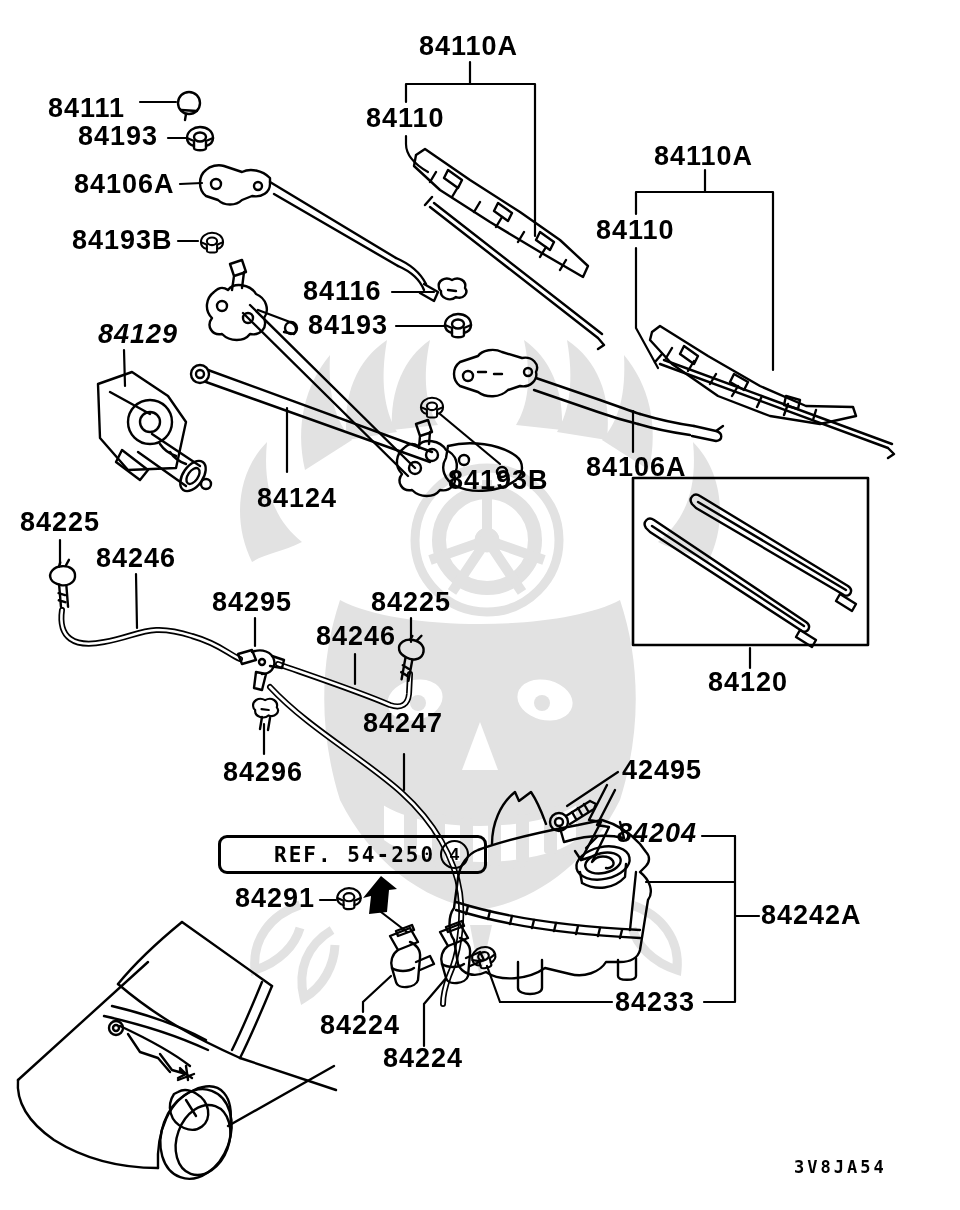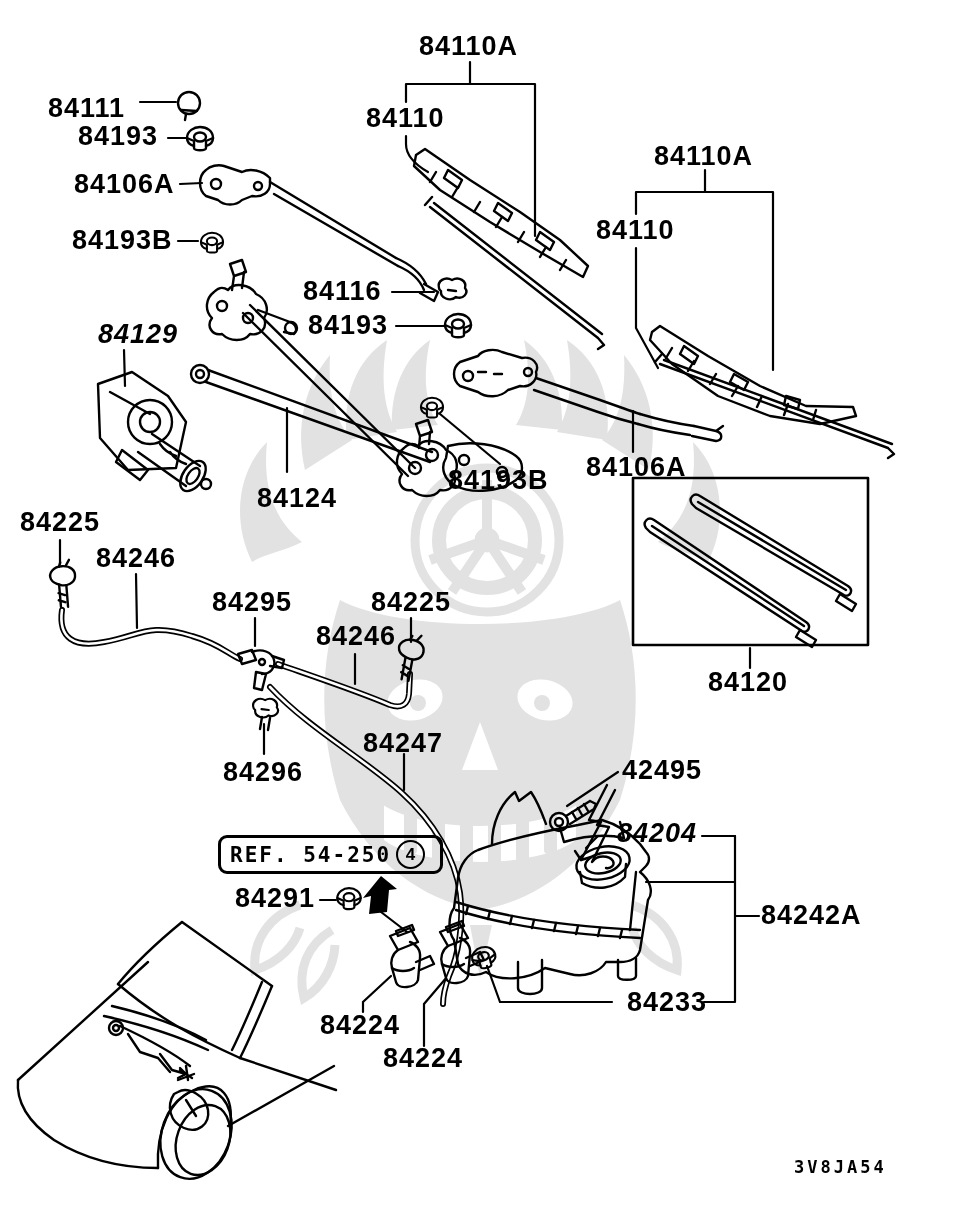--- a/index.html
+++ b/index.html
@@ -4,21 +4,21 @@
 <style>
   :root{ --bg:#ffffff; --ink:#000000; --wm:#e2e2e2; }
   html,body{margin:0;padding:0;background:#fff;}
   .stage{position:relative;width:960px;height:1210px;background:var(--bg);overflow:hidden;
          font-family:"Liberation Sans", sans-serif;}
   svg.art{position:absolute;left:0;top:0;width:960px;height:1210px;z-index:1;}
   .labels{position:absolute;left:0;top:0;width:960px;height:1210px;z-index:3;pointer-events:none;}
   .part-label{position:absolute;font-size:27px;font-weight:bold;letter-spacing:1px;color:var(--ink);
               white-space:nowrap;line-height:1;}
   .ref-box{position:absolute;left:218px;top:835px;width:219px;height:33px;border:3px solid var(--ink);
-           border-radius:9px;display:flex;align-items:center;z-index:3;background:transparent;}
+           border-radius:9px;display:flex;align-items:center;z-index:3;background:transparent;padding-left:44px;}
   .ref-text{font-family:"DejaVu Sans Mono", monospace;font-weight:bold;font-size:21px;
             letter-spacing:2px;margin-left:9px;color:var(--ink);}
   .ref-circ{width:25px;height:25px;border:2.5px solid var(--ink);border-radius:50%;display:flex;
             align-items:center;justify-content:center;font-size:17px;font-weight:bold;margin-left:5px;
             color:var(--ink);}
   .diagram-code{position:absolute;left:794px;top:1157px;font-family:"DejaVu Sans Mono", monospace;
                 font-weight:bold;font-size:17px;letter-spacing:3px;color:var(--ink);z-index:3;}
 </style>
 </head>
 <body>
@@ -321,25 +321,25 @@
       <div class="part-label" style="left: 654px; top: 143px;">84110A</div>
       <div class="part-label" style="left: 596px; top: 217px;">84110</div>
       <div class="part-label" style="left: 586px; top: 454px;">84106A</div>
       <div class="part-label" style="left: 708px; top: 669px;">84120</div>
       <div class="part-label" style="left: 20px; top: 509px;">84225</div>
       <div class="part-label" style="left: 96px; top: 545px;">84246</div>
       <div class="part-label" style="left: 212px; top: 589px;">84295</div>
       <div class="part-label" style="left: 371px; top: 589px;">84225</div>
       <div class="part-label" style="left: 316px; top: 623px;">84246</div>
       <div class="part-label" style="left: 223px; top: 759px;">84296</div>
-      <div class="part-label" style="left: 363px; top: 730px; text-align: right;">84247</div>
+      <div class="part-label" style="left: 363px; top: 710px; text-align: right;">84247</div>
       <div class="part-label" style="left: 622px; top: 757px;">42495</div>
       <div class="part-label" style="left: 617px; top: 820px; font-style: italic;">84204</div>
       <div class="part-label" style="left: 761px; top: 902px;">84242A</div>
-      <div class="part-label" style="left: 615px; top: 989px; margin-left: 12px;">84233</div>
+      <div class="part-label" style="left: 615px; top: 989px;">84233</div>
       <div class="part-label" style="left: 235px; top: 885px;">84291</div>
       <div class="part-label" style="left: 320px; top: 1012px;">84224</div>
       <div class="part-label" style="left: 383px; top: 1045px;">84224</div>
     </div>
 
 <div class="ref-box">
   <span class="ref-text">REF. 54-250</span>
   <span class="ref-circ">4</span>
 </div>
 

